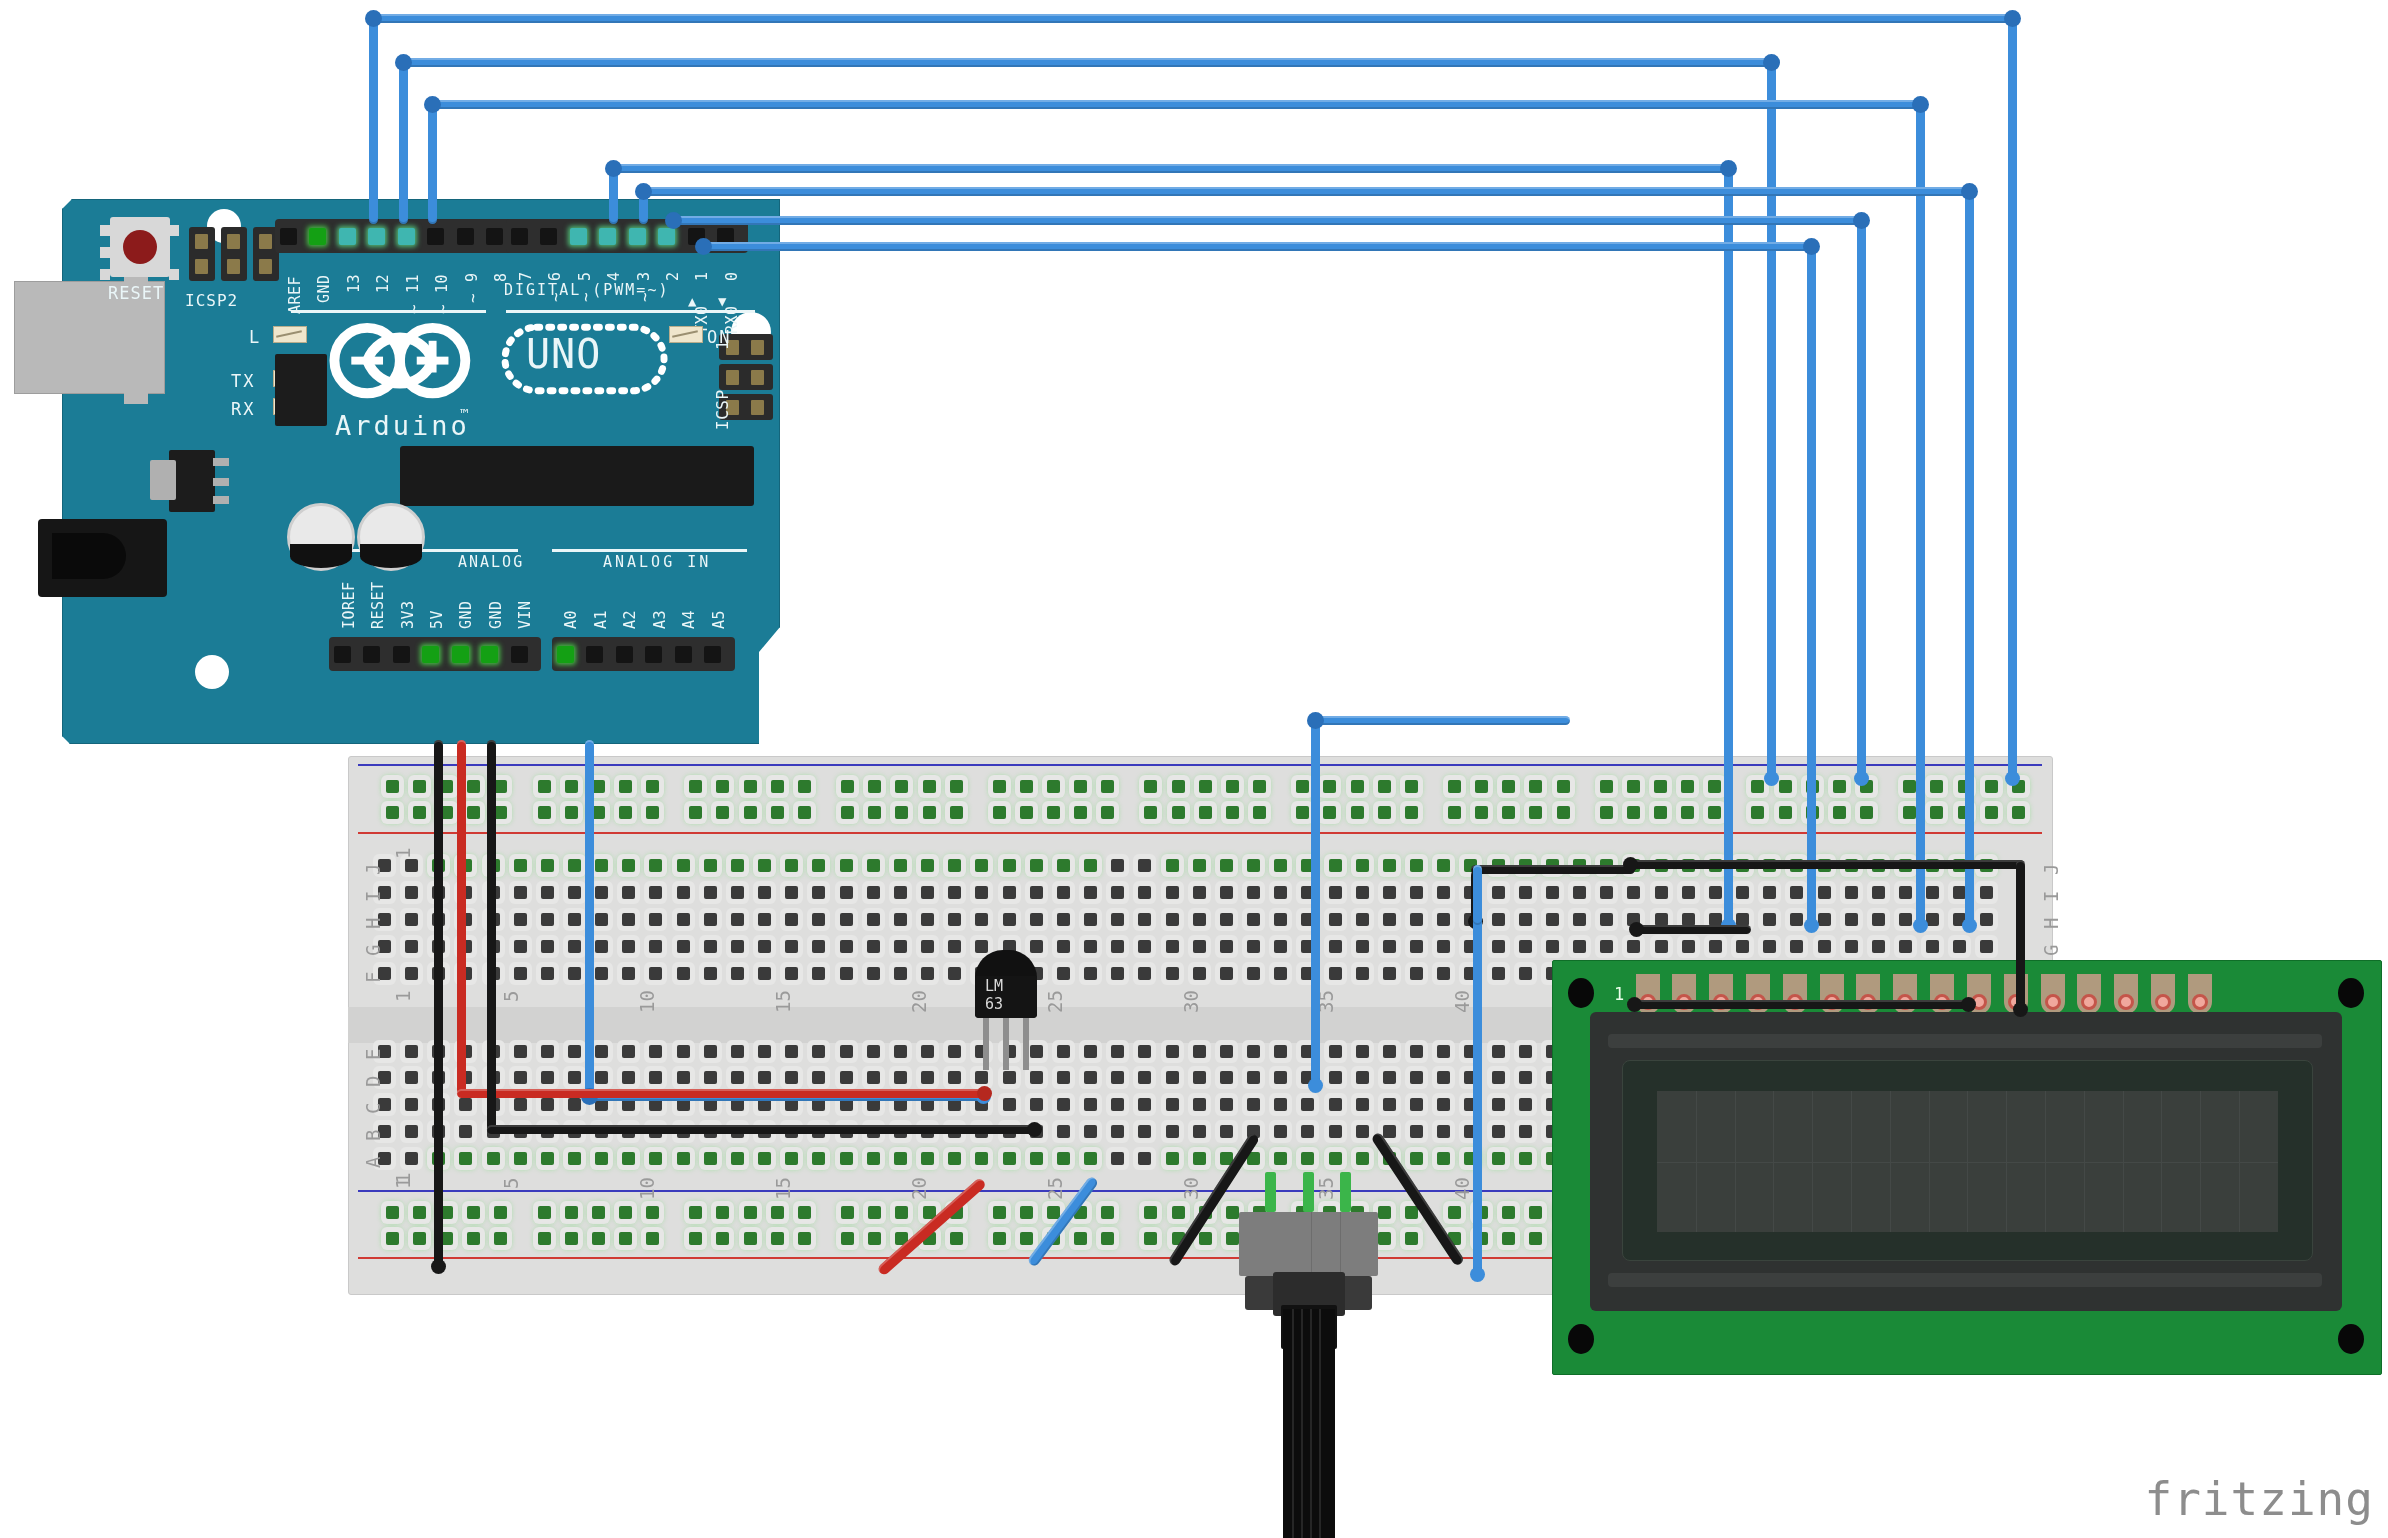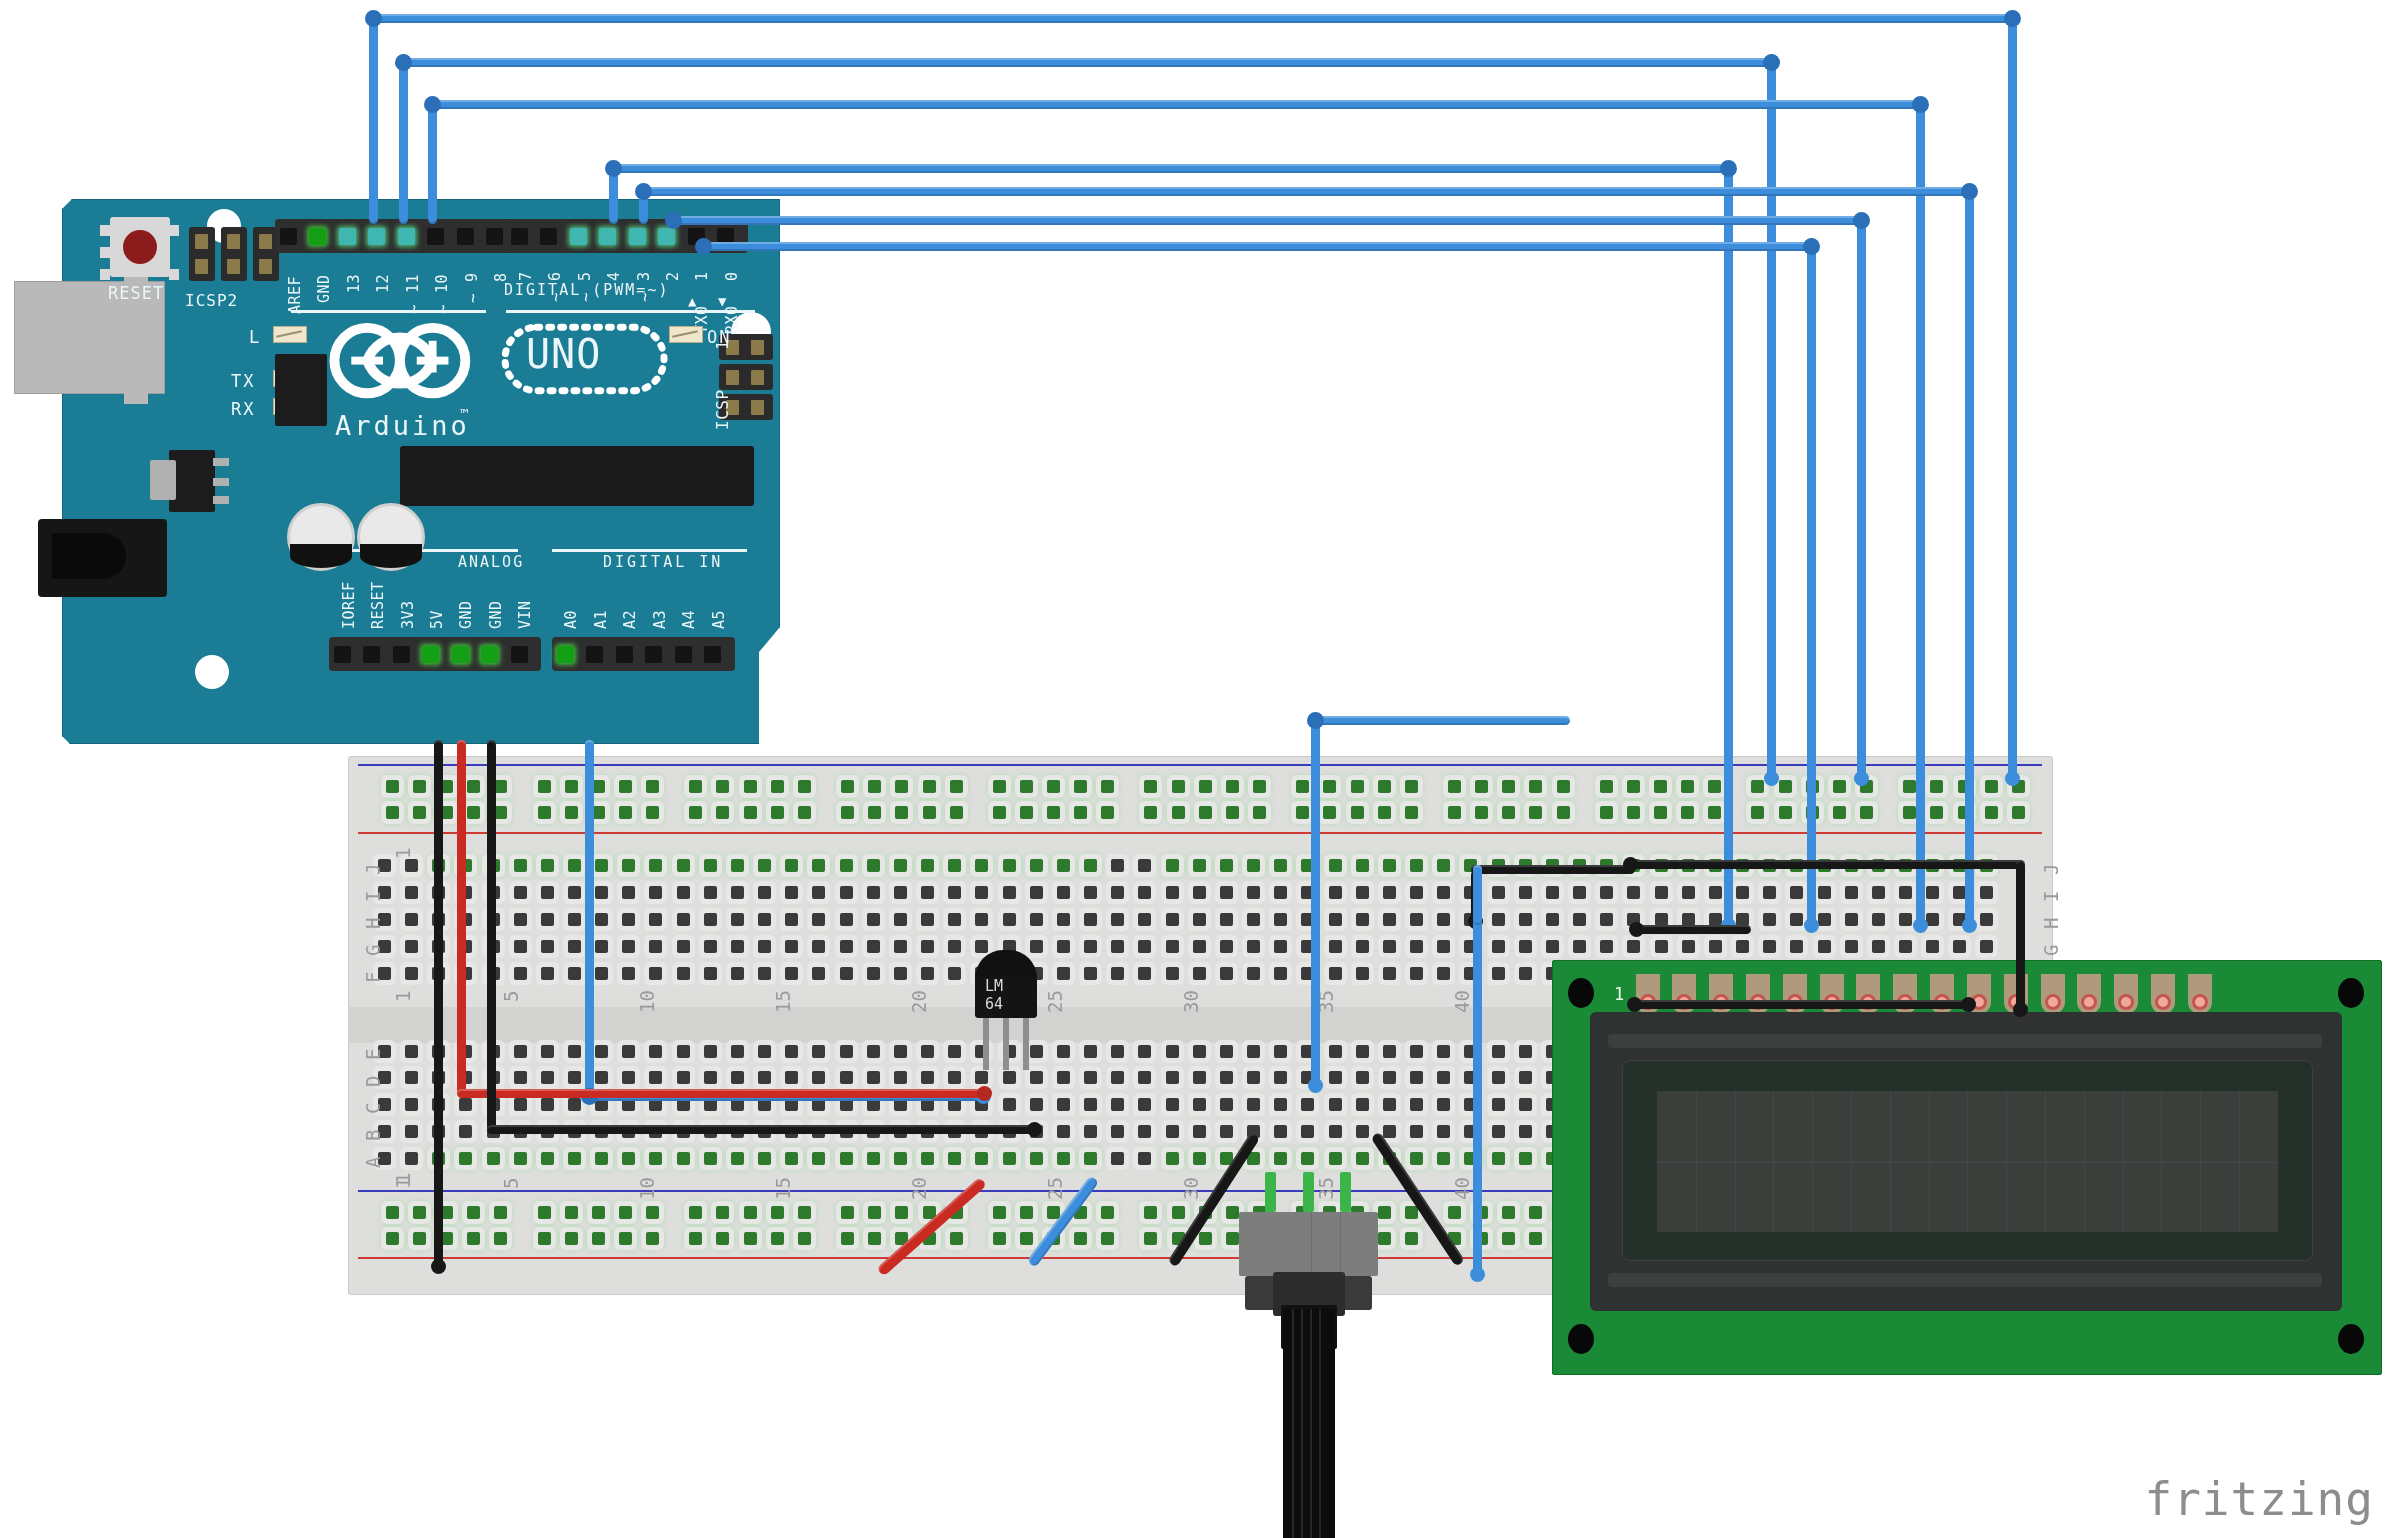--- a/index.html
+++ b/index.html
@@ -1127,21 +1127,21 @@
         <div class="pinlbl" style="left: 648px; top: 430px;">A5</div>
       </div>
 
     <div class="wline" style="left:229px;top:111px;width:195px;"></div>
     <div class="wline" style="left:444px;top:111px;width:249px;"></div>
     <div class="grouplbl" style="left:442px;top:82px;">DIGITAL  (PWM=~)</div>
 
     <div class="wline" style="left:267px;top:350px;width:189px;"></div>
     <div class="grouplbl" style="left:396px;top:354px;">ANALOG</div>
     <div class="wline" style="left:490px;top:350px;width:195px;"></div>
-    <div class="grouplbl" style="left:541px;top:354px;letter-spacing:3px;">DIGITAL IN</div>
+    <div class="grouplbl" style="left:541px;top:354px;letter-spacing:3px;">ANALOG IN</div>
 
     <div class="led" style="left:211px;top:127px;"></div>
     <div class="grouplbl" style="left:187px;top:128px;font-size:17px;">L</div>
     <div class="led" style="left:211px;top:171px;"></div>
     <div class="grouplbl" style="left:169px;top:172px;font-size:17px;">TX</div>
     <div class="led" style="left:211px;top:199px;"></div>
     <div class="grouplbl" style="left:169px;top:200px;font-size:17px;">RX</div>
     <div class="led" style="left:607px;top:127px;"></div>
     <div class="grouplbl" style="left:645px;top:128px;font-size:17px;">ON</div>
 
@@ -1176,21 +1176,21 @@
     <div class="cap" style="left:295px;top:304px;width:62px;height:62px;"></div>
   </div>
 
   <div class="abs" id="lm34">
     <div class="lm-leg" style="left:8px;height:54px;"></div>
     <div class="lm-leg" style="left:28px;height:54px;"></div>
     <div class="lm-leg" style="left:48px;height:54px;"></div>
     <div class="lm-body"></div>
     <div class="lm-flat"></div>
     <div class="lm-txt">LM</div>
-    <div class="lm-txt" style="top:46px">64</div>
+    <div class="lm-txt" style="top:46px">63</div>
   </div>
 
   <div class="abs" id="pot">
     <div class="pot-leg" style="left:26px;"></div>
     <div class="pot-leg" style="left:64px;"></div>
     <div class="pot-leg" style="left:101px;"></div>
     <div class="pot-can">
       <i style="left:72px"></i>
         <i style="left:101px"></i>
     </div>

